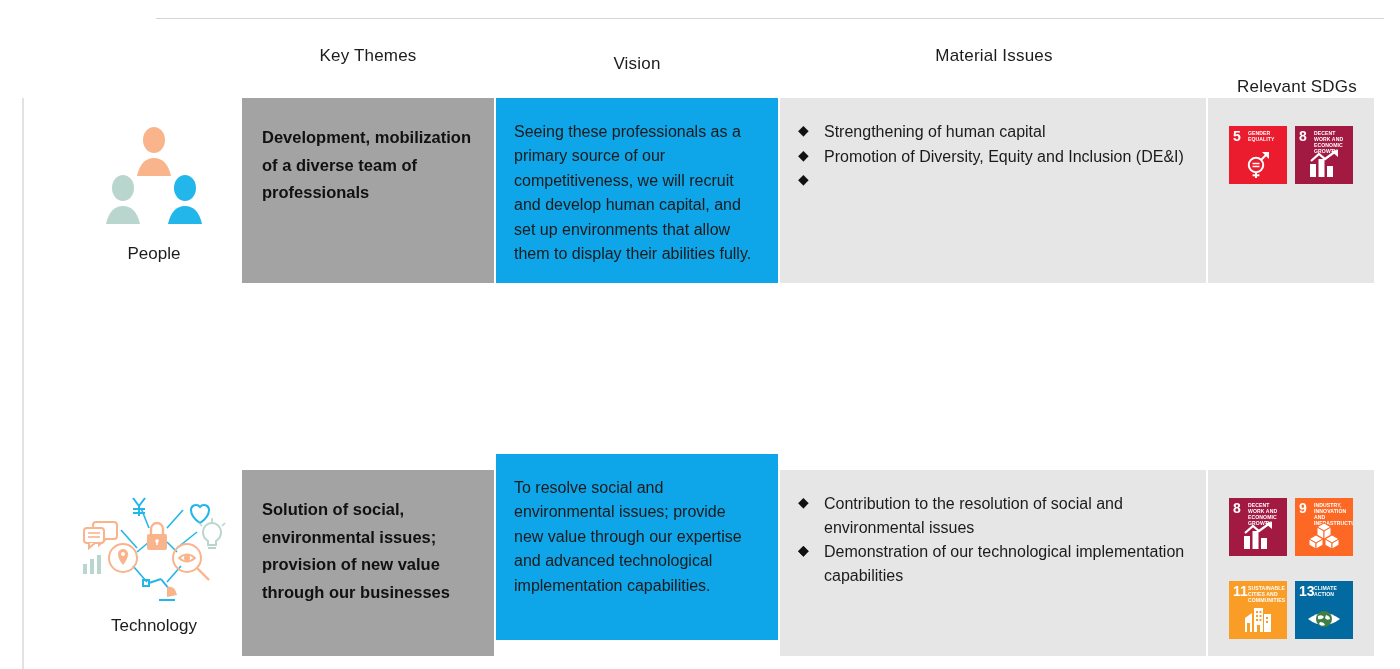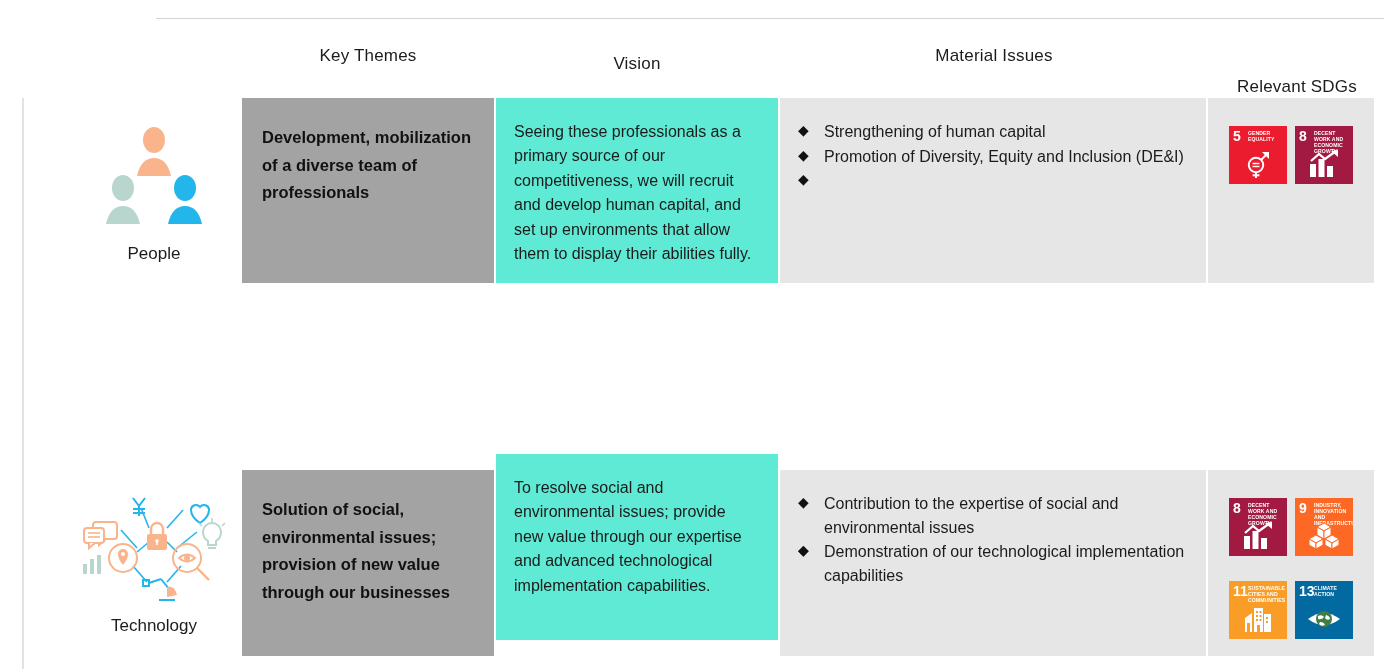--- a/index.html
+++ b/index.html
@@ -69,21 +69,21 @@
     box-sizing:border-box;
     padding:26px 20px 20px 20px;
   }
   .theme-text{
     font-size:16.5px;font-weight:bold;line-height:1.68;color:#111111;
   }
 
   
   .vision-cell{
     position:absolute;left:496px;width:282px;
-    background:#5eead4;
+    background:#0ea5e9;
     box-sizing:border-box;
     padding:22px 22px 18px 18px;
   }
   .vision-text{font-size:16px;line-height:1.53;color:#1b1b1b;}
 
   
   .material-cell{
     position:absolute;left:780px;width:426px;
     background:#e6e6e6;
     box-sizing:border-box;
@@ -293,21 +293,21 @@
       <div class="theme-cell" style="top:186px;height:186px;">
         <div class="theme-text">Solution of social, environmental issues; provision of new value through our businesses</div>
       </div>
 
       <div class="vision-cell" style="top:170px;height:186px;">
         <div class="vision-text">To resolve social and environmental issues; provide new value through our expertise and advanced technological implementation capabilities.</div>
       </div>
 
       <div class="material-cell" style="top:186px;height:186px;">
         <ul class="mat-list">
-          <li class="mat-item"><span class="dia">◆</span><span>Contribution to the expertise of social and environmental issues</span></li>
+          <li class="mat-item"><span class="dia">◆</span><span>Contribution to the resolution of social and environmental issues</span></li>
           <li class="mat-item"><span class="dia">◆</span></li>
           <li class="mat-item"><span class="dia">◆</span><span>Demonstration of our technological implementation capabilities</span></li>
         </ul>
       </div>
 
       <div class="sdg-cell" style="top:186px;height:186px;">
         <div class="sdg-grid">
 
           <div class="sdg" style="background:#A21942">
             <span class="num">8</span>

